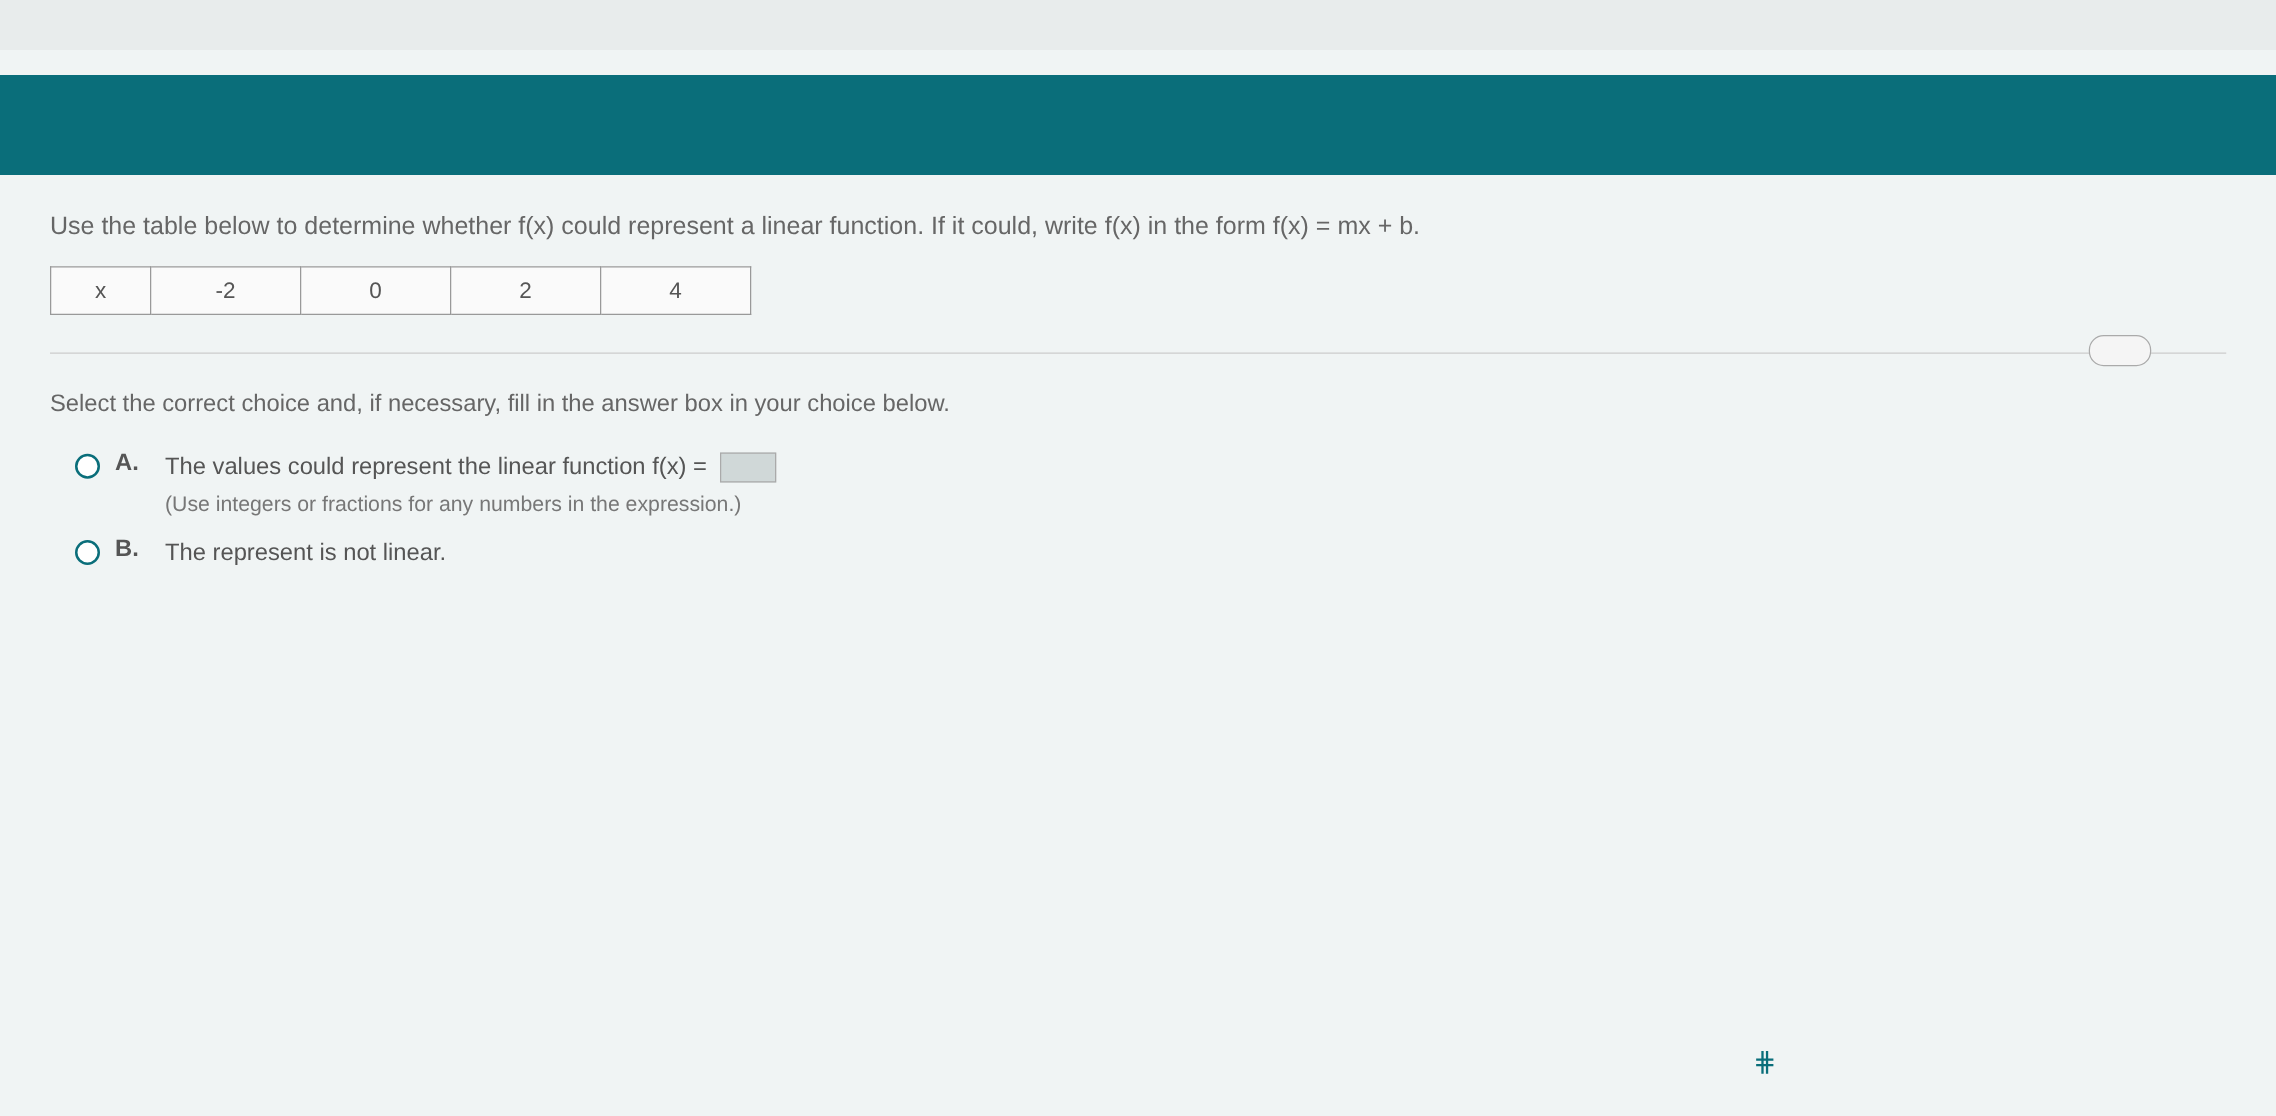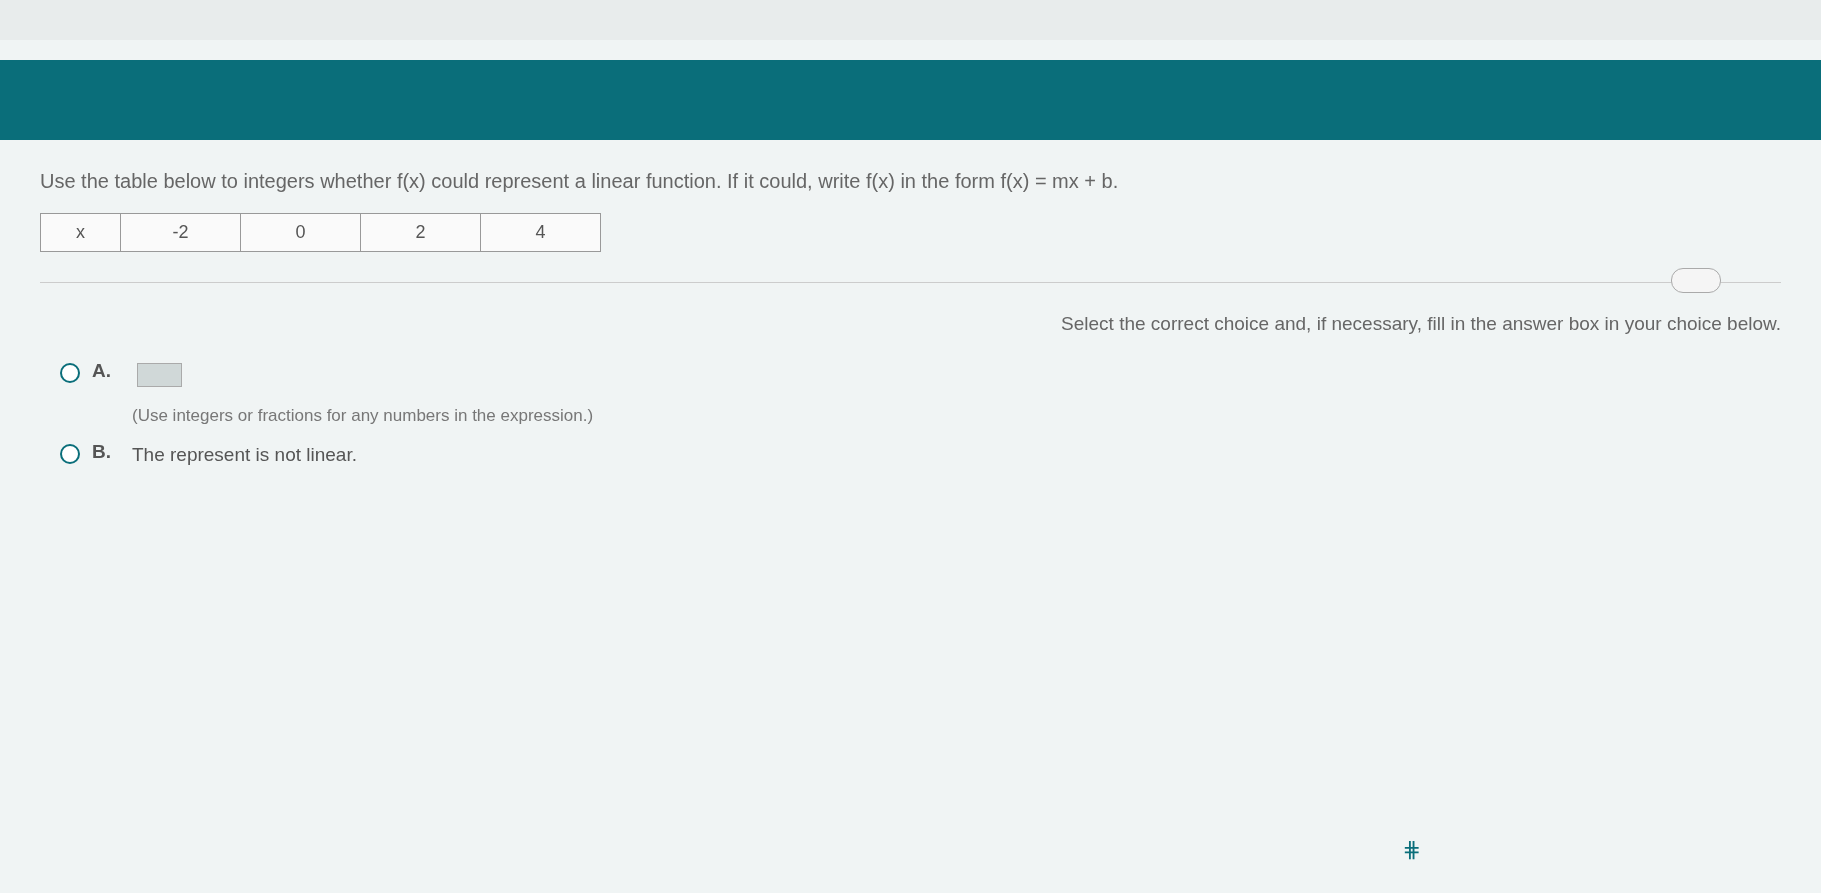--- a/index.html
+++ b/index.html
@@ -73,21 +73,20 @@
       align-items: center;
       justify-content: center;
       font-size: 12px;
       color: #888;
     }
     .instruction-text {
       font-size: 19px;
       color: #666;
       margin-bottom: 25px;
       font-weight: 500;
-      text-align: right;
     }
     .choice-row {
       display: flex;
       align-items: flex-start;
       margin-bottom: 15px;
       padding-left: 20px;
     }
     .radio-button {
       width: 20px;
       height: 20px;
@@ -110,21 +109,21 @@
       flex: 1;
     }
     .choice-text {
       font-size: 19px;
       color: #555;
       line-height: 1.5;
     }
     .choice-hint {
       font-size: 17px;
       color: #777;
-      margin-top: 17px;
+      margin-top: 5px;
     }
     .answer-box {
       display: inline-block;
       width: 45px;
       height: 24px;
       background: #d0d8d8;
       border: 1px solid #aaa;
       vertical-align: middle;
       margin-left: 5px;
     }
@@ -136,21 +135,21 @@
       color: #0a6e7a;
     }
   </style>
 </head>
 <body>
 
 <div class="top-strip"></div>
 <div class="header-bar"></div>
 
 <div class="content">
-  <div class="question-text">Use the table below to integers whether f(x) could represent a linear function. If it could, write f(x) in the form f(x) = mx + b.</div>
+  <div class="question-text">Use the table below to determine whether f(x) could represent a linear function. If it could, write f(x) in the form f(x) = mx + b.</div>
 
   <table class="data-table">
     <tbody>
         <tr>
       <td class="label-cell">x</td>
       <td>-2</td>
       <td>0</td>
       <td>2</td>
       <td>4</td>
     </tr>
@@ -161,20 +160,21 @@
     <div class="divider-icon"></div>
   </div>
 
   <div class="instruction-text">Select the correct choice and, if necessary, fill in the answer box in your choice below.</div>
 
   <div class="choice-row">
     <div class="radio-button"></div>
     <div class="choice-label">A.</div>
     <div class="choice-content">
       <div class="choice-text">
+        <span>The values could represent the linear function f(x) =</span>
         <span class="answer-box"></span>
       </div>
       <div class="choice-hint">(Use integers or fractions for any numbers in the expression.)</div>
     </div>
   </div>
 
   <div class="choice-row">
     <div class="radio-button"></div>
     <div class="choice-label">B.</div>
     <div class="choice-content">

